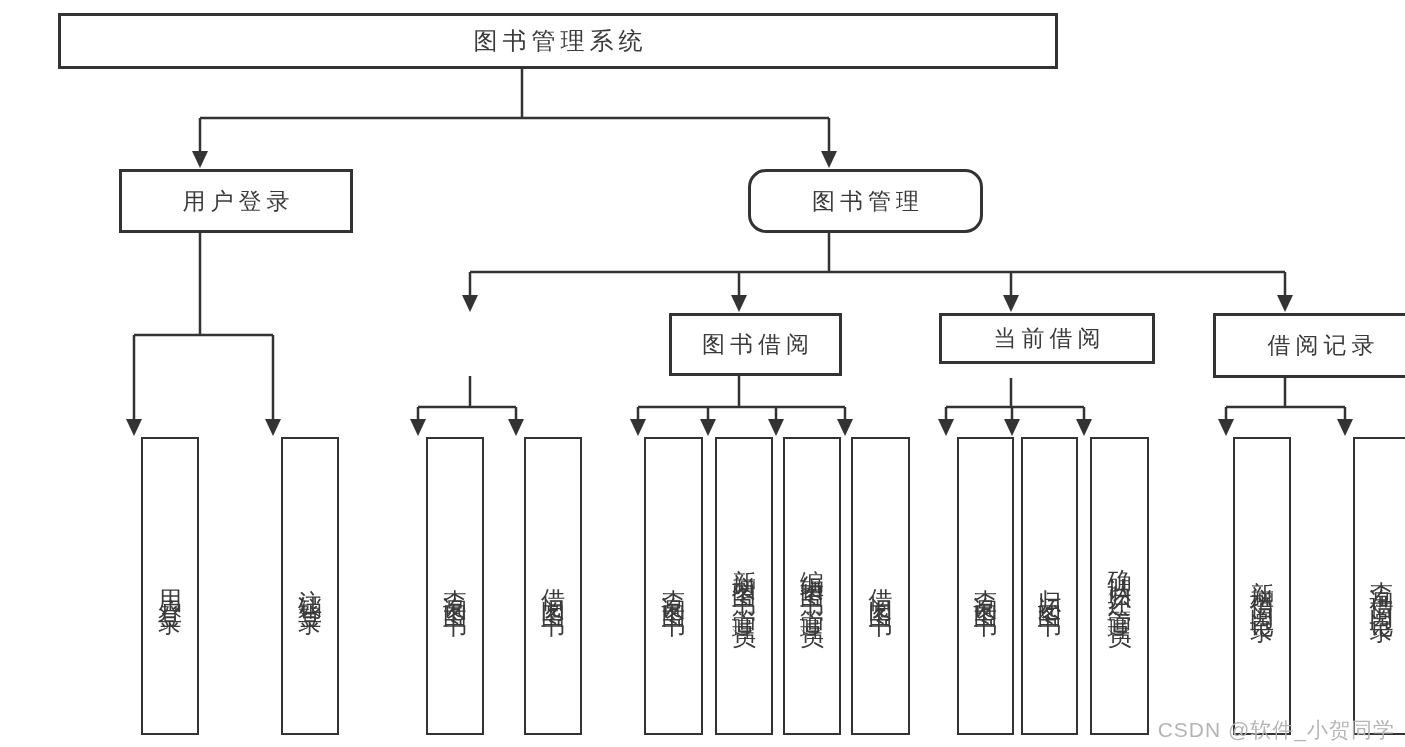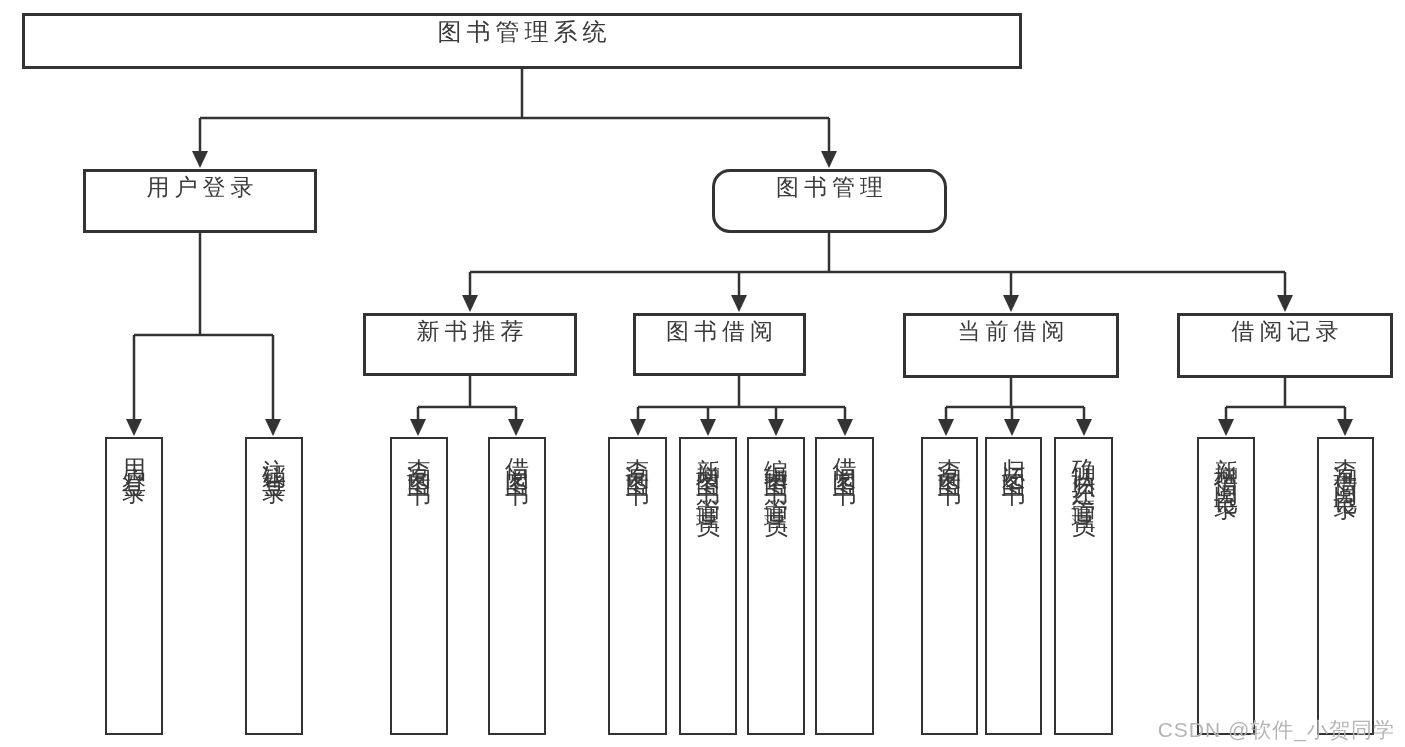--- a/index.html
+++ b/index.html
@@ -9,40 +9,41 @@
     background:#ffffff;
     font-family:"Liberation Sans","DejaVu Sans",sans-serif;
     overflow:hidden;
   }
   #wires{position:absolute;left:0;top:0;width:1405px;height:747px;}
   .box{
     position:absolute;
     box-sizing:border-box;
     border:3px solid #333333;
     background:#ffffff;
-    display:flex;justify-content:center;
+    display:flex;align-items:center;justify-content:center;
     color:#3a3a3a;
+    margin-left:36px;
   }
   .hnode{font-size:23px;letter-spacing:5px;text-indent:5px;}
   .root{font-size:24px;}
   .leaf span{
     writing-mode:vertical-rl;
     text-orientation:mixed;
     font-size:24px;
     letter-spacing:8px;
     line-height:1;
     white-space:nowrap;
   }
   
   #n-root{left:22px;top:13px;width:1000px;height:56px;}
   #n-user-login{left:83px;top:169px;width:234px;height:64px;}
   #n-book-mgmt{left:712px;top:169px;width:235px;height:64px;border-radius:18px;}
   #n-new-books{left:363px;top:313px;width:214px;height:63px;}
   #n-book-borrow{left:633px;top:313px;width:173px;height:63px;}
-  #n-current-borrow{left:903px;top:313px;width:216px;height:65px;}
+  #n-current-borrow{left:903px;top:313px;width:216px;height:51px;}
   #n-borrow-records{left:1177px;top:313px;width:216px;height:65px;}
   .leaf{top:437px;height:298px;border-width:2.5px;}
   #l-ul-0{left:105px;width:58px;}
   #l-ul-1{left:245px;width:58px;}
   #l-nb-0{left:390px;width:58px;}
   #l-nb-1{left:488px;width:58px;}
   #l-bb-0{left:608px;width:59px;}
   #l-bb-1{left:679px;width:58px;}
   #l-bb-2{left:747px;width:58px;}
   #l-bb-3{left:815px;width:59px;}
@@ -106,23 +107,20 @@
     <span>图书管理系统</span>
   </div>
 
   <div class="box hnode" id="n-user-login">
     <span>用户登录</span>
   </div>
   <div class="box hnode" id="n-book-mgmt">
     <span>图书管理</span>
   </div>
 
-  <div class="box hnode" id="n-new-books">
-    <span>新书推荐</span>
-  </div>
   <div class="box hnode" id="n-book-borrow">
     <span>图书借阅</span>
   </div>
   <div class="box hnode" id="n-current-borrow">
     <span>当前借阅</span>
   </div>
   <div class="box hnode" id="n-borrow-records">
     <span>借阅记录</span>
   </div>
 

